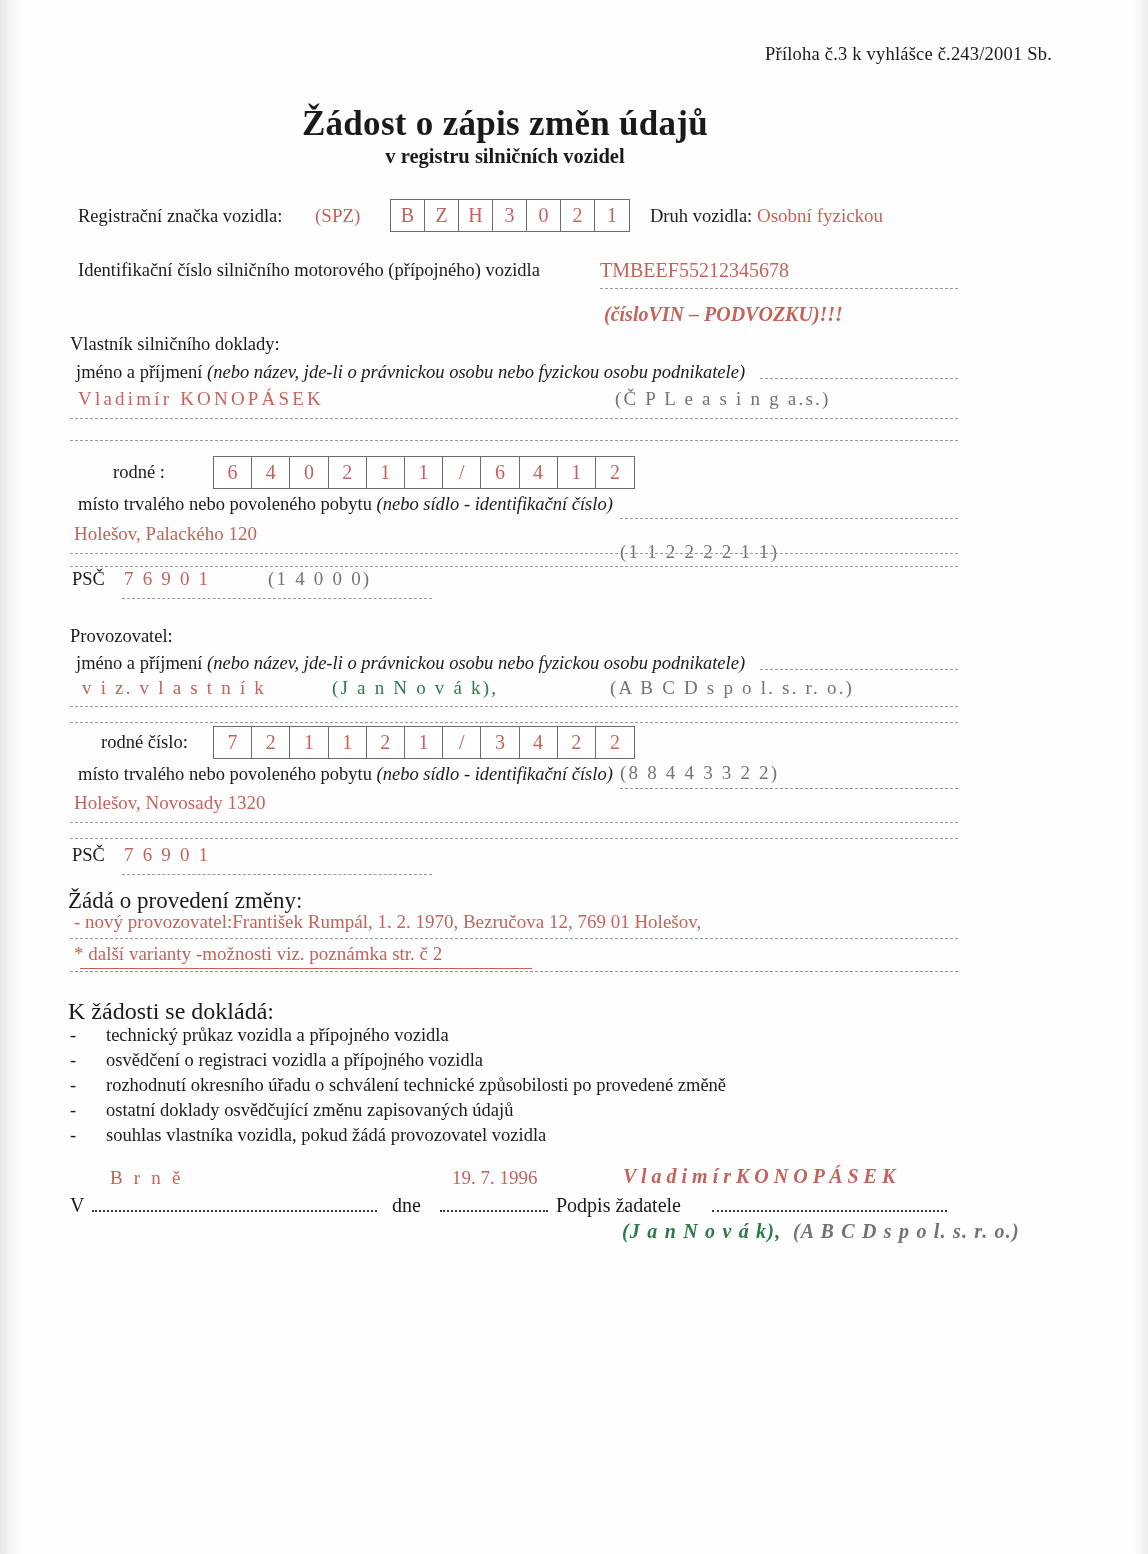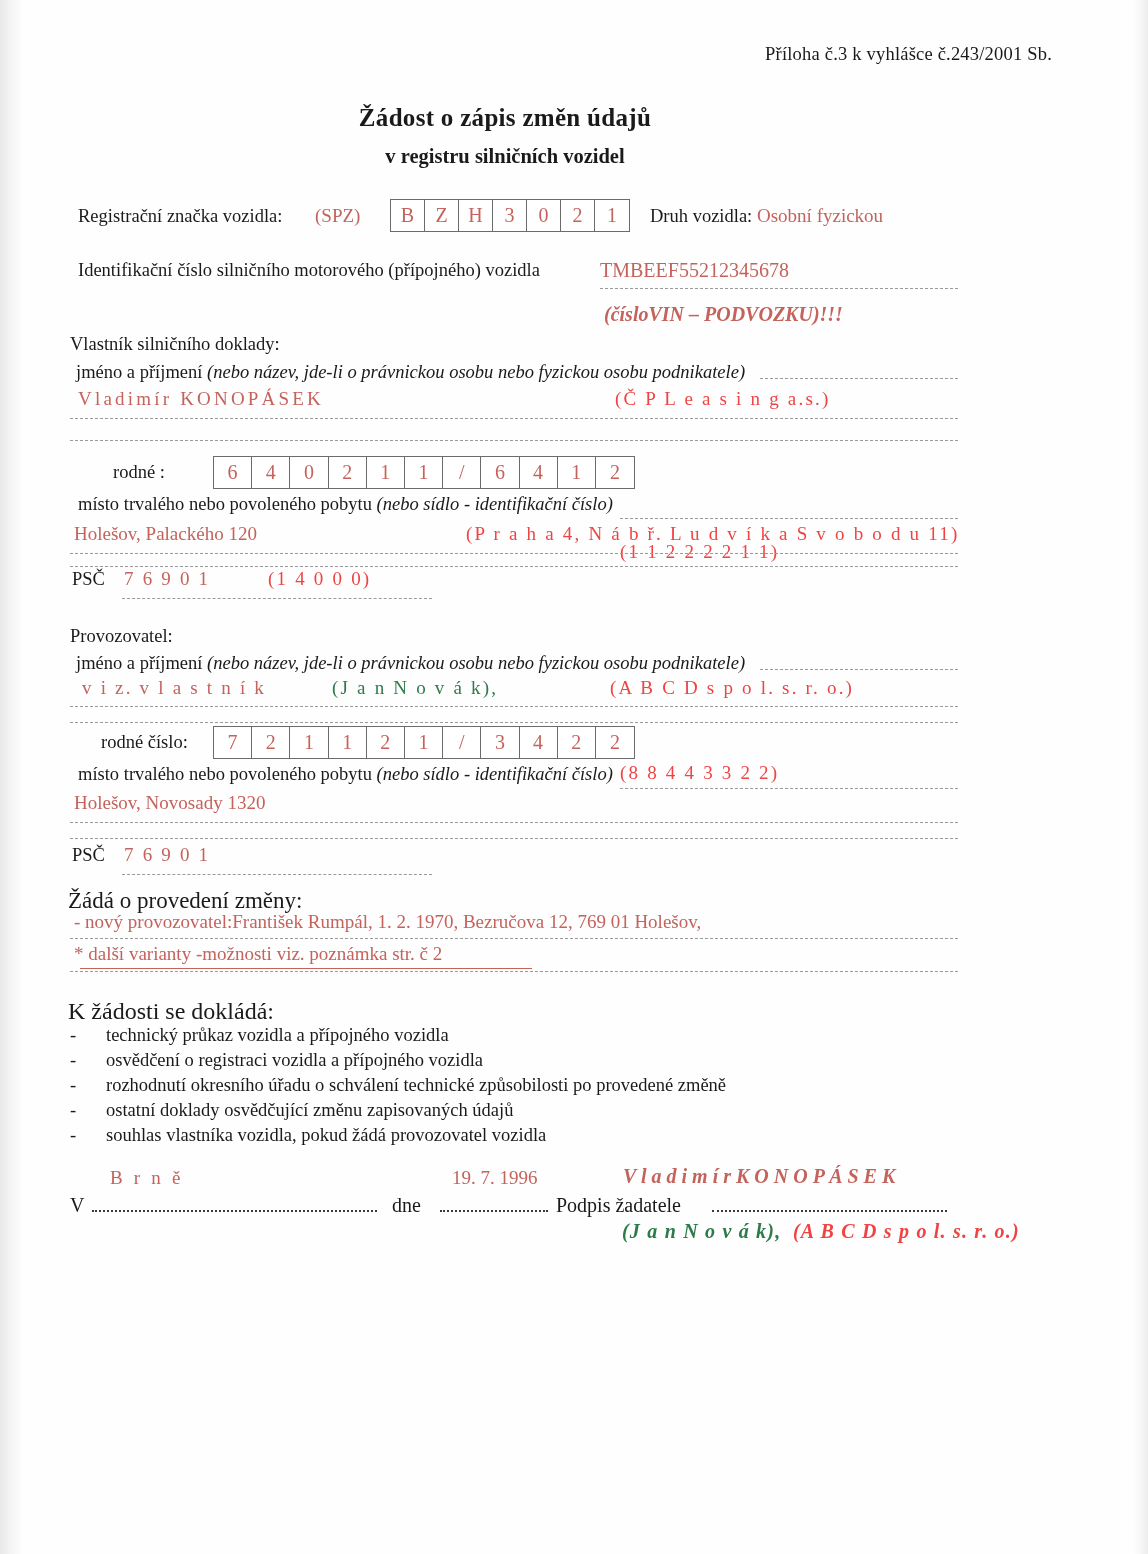--- a/index.html
+++ b/index.html
@@ -36,37 +36,37 @@
     background: linear-gradient(to left, #ececec 0%, #f8f8f8 60%, #fdfdfd 100%);
   }
   .content {
     position: absolute;
     left: 0; top: 0;
     width: 1148px; height: 1554px;
   }
 
   
   .red   { color: #c4635c; }
-  .blue  { color: #ef4444; }
+  .blue  { color: #737373; }
   .green { color: #2d7a4a; }
 
   
   .doc-ref {
     position: absolute;
     right: 96px; top: 44px;
     font-size: 18.5px;
     letter-spacing: .2px;
     white-space: nowrap;
   }
   .title-main {
     position: absolute;
     left: 0; top: 104px;
     width: 1010px;
     text-align: center;
-    font-size: 25px;
+    font-size: 35px;
     font-weight: bold;
     letter-spacing: .3px;
   }
   .title-sub {
     position: absolute;
     left: 0; top: 145px;
     width: 1010px;
     text-align: center;
     font-size: 20.5px;
     font-weight: bold;
@@ -203,21 +203,20 @@
       <div class="cell" style="width:38.4px;">2</div>
     </div>
 
     <div class="lbl" style="left:78px; top:494px;">
       <span>místo trvalého nebo povoleného pobytu </span><span class="lbl it" style="position:static;">(nebo sídlo - identifikační číslo)</span>
     </div>
     <div class="val blue spaced2" style="left:620px; top:511px;margin-top:30px;">(1 1 2 2 2 2 1 1)</div>
     <div class="rule" style="left:620px; top:518px; width:338px;"></div>
 
     <div class="val red" style="left:74px; top:523px;">Holešov, Palackého 120</div>
-    <div class="val blue spaced2" style="left:466px; top:523px;">(P r a h a 4, N á b ř. L u d v í k a  S v o b o d u  11)</div>
     <div class="rule" style="left:70px; top:553px; width:888px;"></div>
 
     <div class="rule" style="left:70px; top:566px; width:888px;"></div>
     <div class="lbl" style="left:72px; top:569px;">PSČ</div>
     <div class="val red spaced2" style="left:124px; top:568px;">7 6 9  0 1</div>
     <div class="val blue spaced2" style="left:268px; top:568px;">(1 4 0  0 0)</div>
     <div class="rule" style="left:122px; top:598px; width:310px;"></div>
 
     <div class="lbl" style="left:70px; top:626px;">Provozovatel:</div>
 

